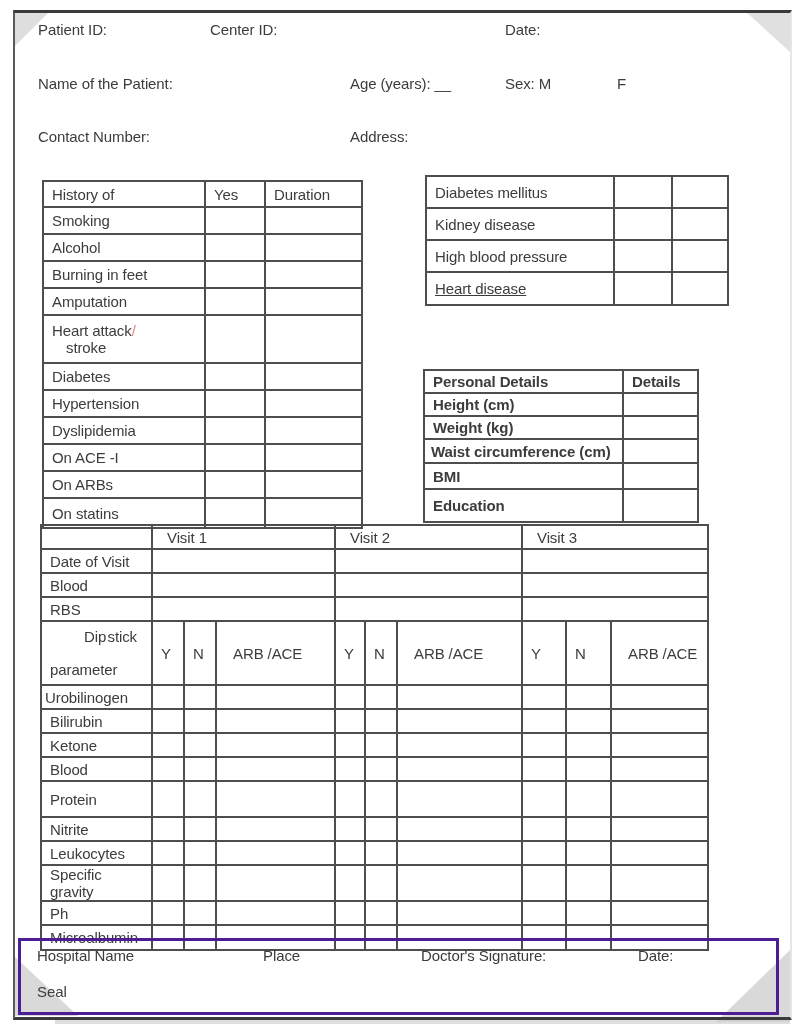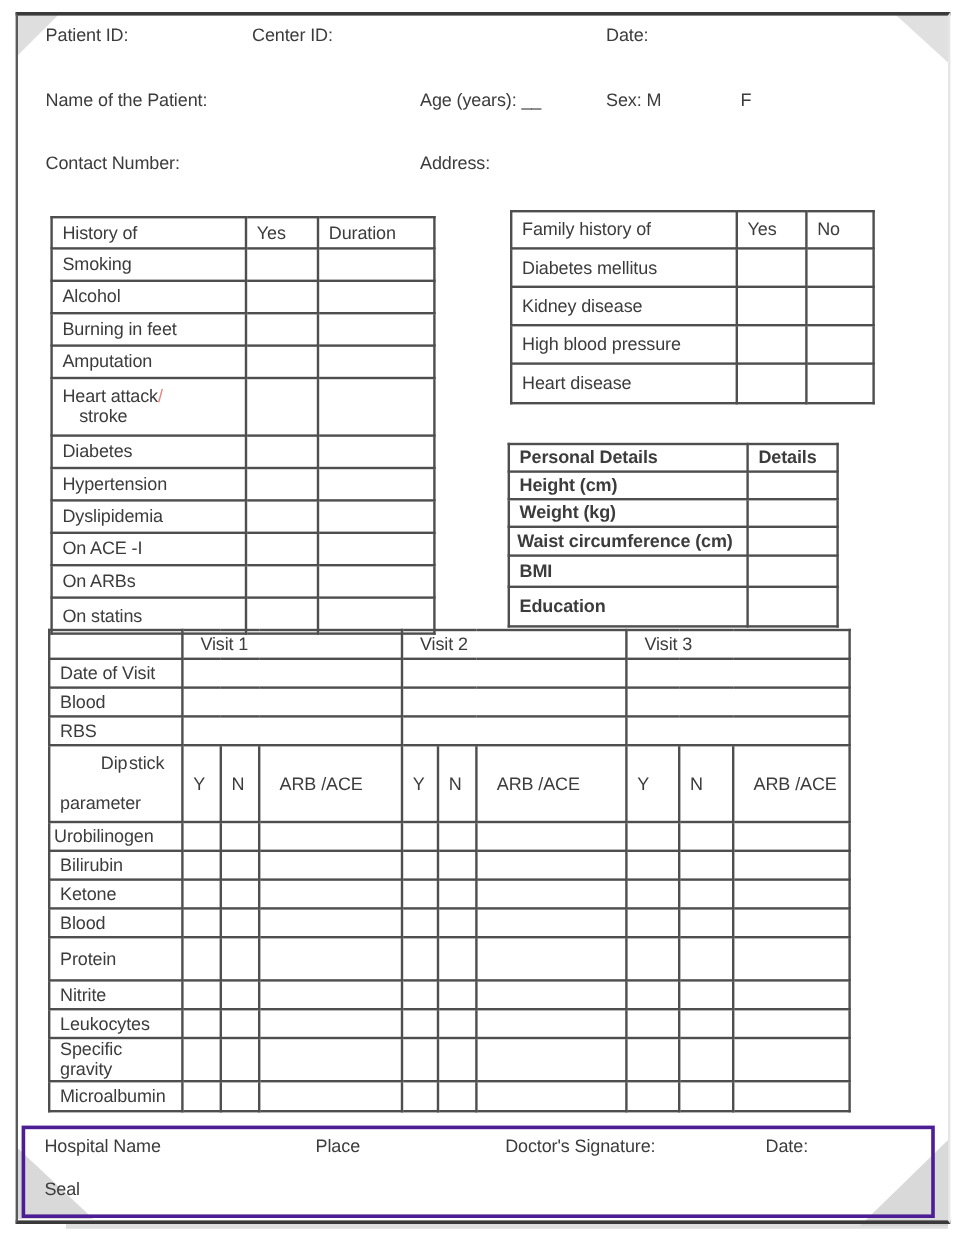--- a/index.html
+++ b/index.html
@@ -17,21 +17,21 @@
   #bottom-shadow{position:absolute;left:55px;top:1020px;width:735px;height:4px;background:#cccccc;opacity:.65;z-index:1;}
   
   .fld{position:absolute;font-size:15px;letter-spacing:-.1px;white-space:pre;z-index:3;}
   
   table.t{position:absolute;border-collapse:collapse;table-layout:fixed;z-index:3;background:transparent;}
   table.t td{border:2px solid #4e4e4e;font-size:15px;letter-spacing:-.1px;color:#3c3c3c;
              padding:0 2px 0 8px;text-align:left;vertical-align:middle;overflow:hidden;}
   table.t{border:2px solid #3e3e3e;}
   td.ctr{text-align:center;padding:0;}
   td.ind{padding-left:13px;}
-  td.ind2{padding-left:22px;}
+  td.ind2{padding-left:22px;text-decoration:underline;}
   td.tight{padding-left:1px;letter-spacing:-.5px;}
   #history{left:42px;top:180px;width:319px;}
   #family{left:425px;top:175px;width:302px;}
   #personal{left:423px;top:369px;width:274px;font-weight:bold;}
   #visit{left:40px;top:524px;width:667px;}
   .l2{padding-left:14px;}
   .red{color:#ef8080;}
   .jrow{display:flex;justify-content:space-between;padding-right:12px;margin-left:34px;}
   .dipcell{vertical-align:top;padding-top:6px;}
   .dipcell .pline{margin-top:16px;}
@@ -131,25 +131,20 @@
   </tbody>
     </table>
 
   <table id="family" class="t">
     <colgroup>
         <col style="width:188px">
         <col style="width:58px">
         <col style="width:56px">
       </colgroup>
     <tbody>
-        <tr style="height:31px">
-      <td>Family history of</td>
-      <td class="ctr">Yes</td>
-      <td class="ctr">No</td>
-    </tr>
     <tr style="height:32px">
           <td>Diabetes mellitus</td>
           <td></td>
           <td></td>
         </tr>
     <tr style="height:32px">
           <td class="ind">Kidney disease</td>
           <td></td>
           <td></td>
         </tr>
@@ -344,20 +339,32 @@
           <td></td>
           <td></td>
           <td></td>
           <td></td>
           <td></td>
           <td></td>
           <td></td>
           <td></td>
           <td></td>
         </tr>
+    <tr style="height:24px">
+          <td class="ind">Ph</td>
+          <td></td>
+          <td></td>
+          <td></td>
+          <td></td>
+          <td></td>
+          <td></td>
+          <td></td>
+          <td></td>
+          <td></td>
+        </tr>
     <tr style="height:25px">
           <td>Microalbumin</td>
           <td></td>
           <td></td>
           <td></td>
           <td></td>
           <td></td>
           <td></td>
           <td></td>
           <td></td>

